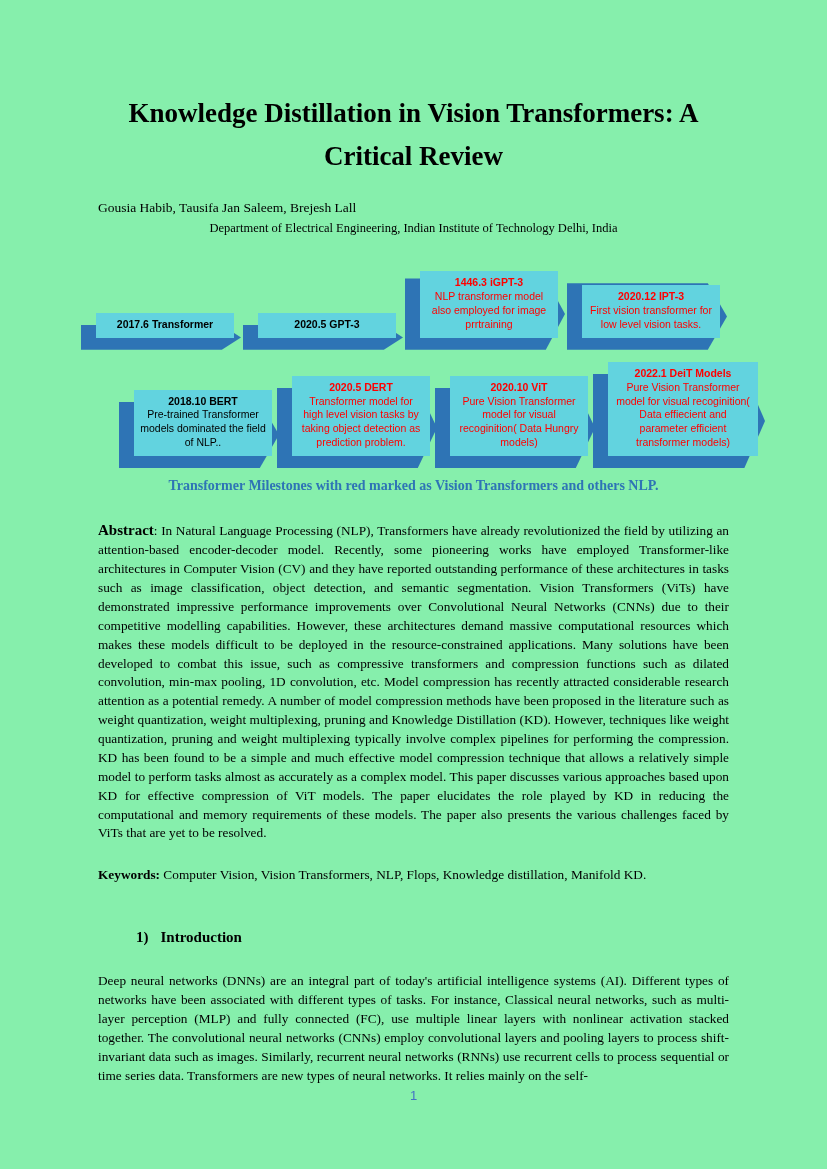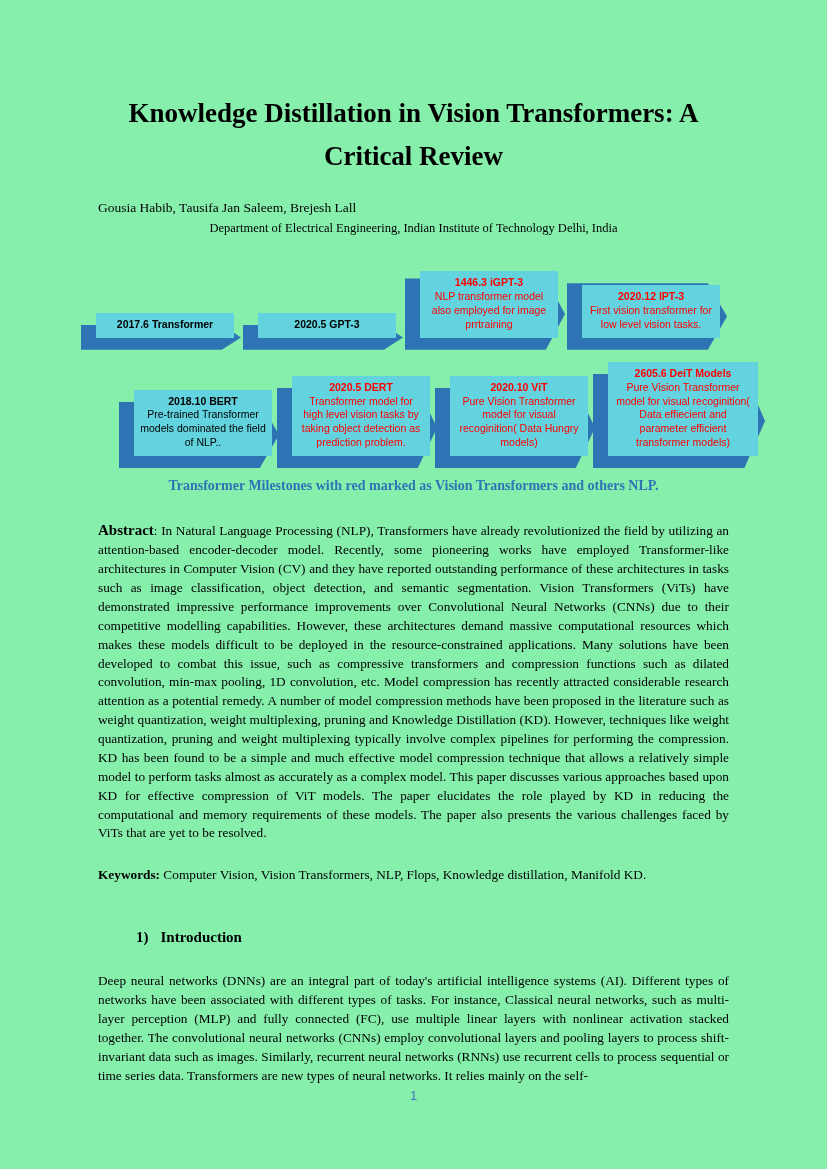--- a/index.html
+++ b/index.html
@@ -131,21 +131,21 @@
         <div class="arrow"></div>
         <div class="ms-box tone-red">
           <div class="ms-title">2020.10  ViT</div>
           <div class="ms-body">Pure Vision Transformer model for visual recoginition( Data Hungry models)</div>
         </div>
       </div>
 
       <div class="milestone wide">
         <div class="arrow"></div>
         <div class="ms-box tone-red">
-          <div class="ms-title">2605.6  DeiT Models</div>
+          <div class="ms-title">2022.1  DeiT Models</div>
           <div class="ms-body">Pure Vision Transformer model for visual recoginition( Data effiecient and parameter efficient transformer models)</div>
         </div>
       </div>
 
     </div>
   </div>
 
   <div class="figure-caption">Transformer Milestones with red marked as Vision Transformers and others NLP.</div>
 
   <p class="body-text abstract"><span class="label">Abstract</span><span>: In Natural Language Processing (NLP), Transformers have already revolutionized the field by utilizing an attention-based encoder-decoder model. Recently, some pioneering works have employed Transformer-like architectures in Computer Vision (CV) and they have reported outstanding performance of these architectures in tasks such as image classification, object detection, and semantic segmentation. Vision Transformers (ViTs) have demonstrated impressive performance improvements over Convolutional Neural Networks (CNNs) due to their competitive modelling capabilities. However, these architectures demand massive computational resources which makes these models difficult to be deployed in the resource-constrained applications. Many solutions have been developed to combat this issue, such as compressive transformers and compression functions such as dilated convolution, min-max pooling, 1D convolution, etc. Model compression has recently attracted considerable research attention as a potential remedy. A number of model compression methods have been proposed in the literature such as weight quantization, weight multiplexing, pruning and Knowledge Distillation (KD). However, techniques like weight quantization, pruning and weight multiplexing typically involve complex pipelines for performing the compression. KD has been found to be a simple and much effective model compression technique that allows a relatively simple model to perform tasks almost as accurately as a complex model. This paper discusses various approaches based upon KD for effective compression of ViT models. The paper elucidates the role played by KD in reducing the computational and memory requirements of these models. The paper also presents the various challenges faced by ViTs that are yet to be resolved.</span></p>

